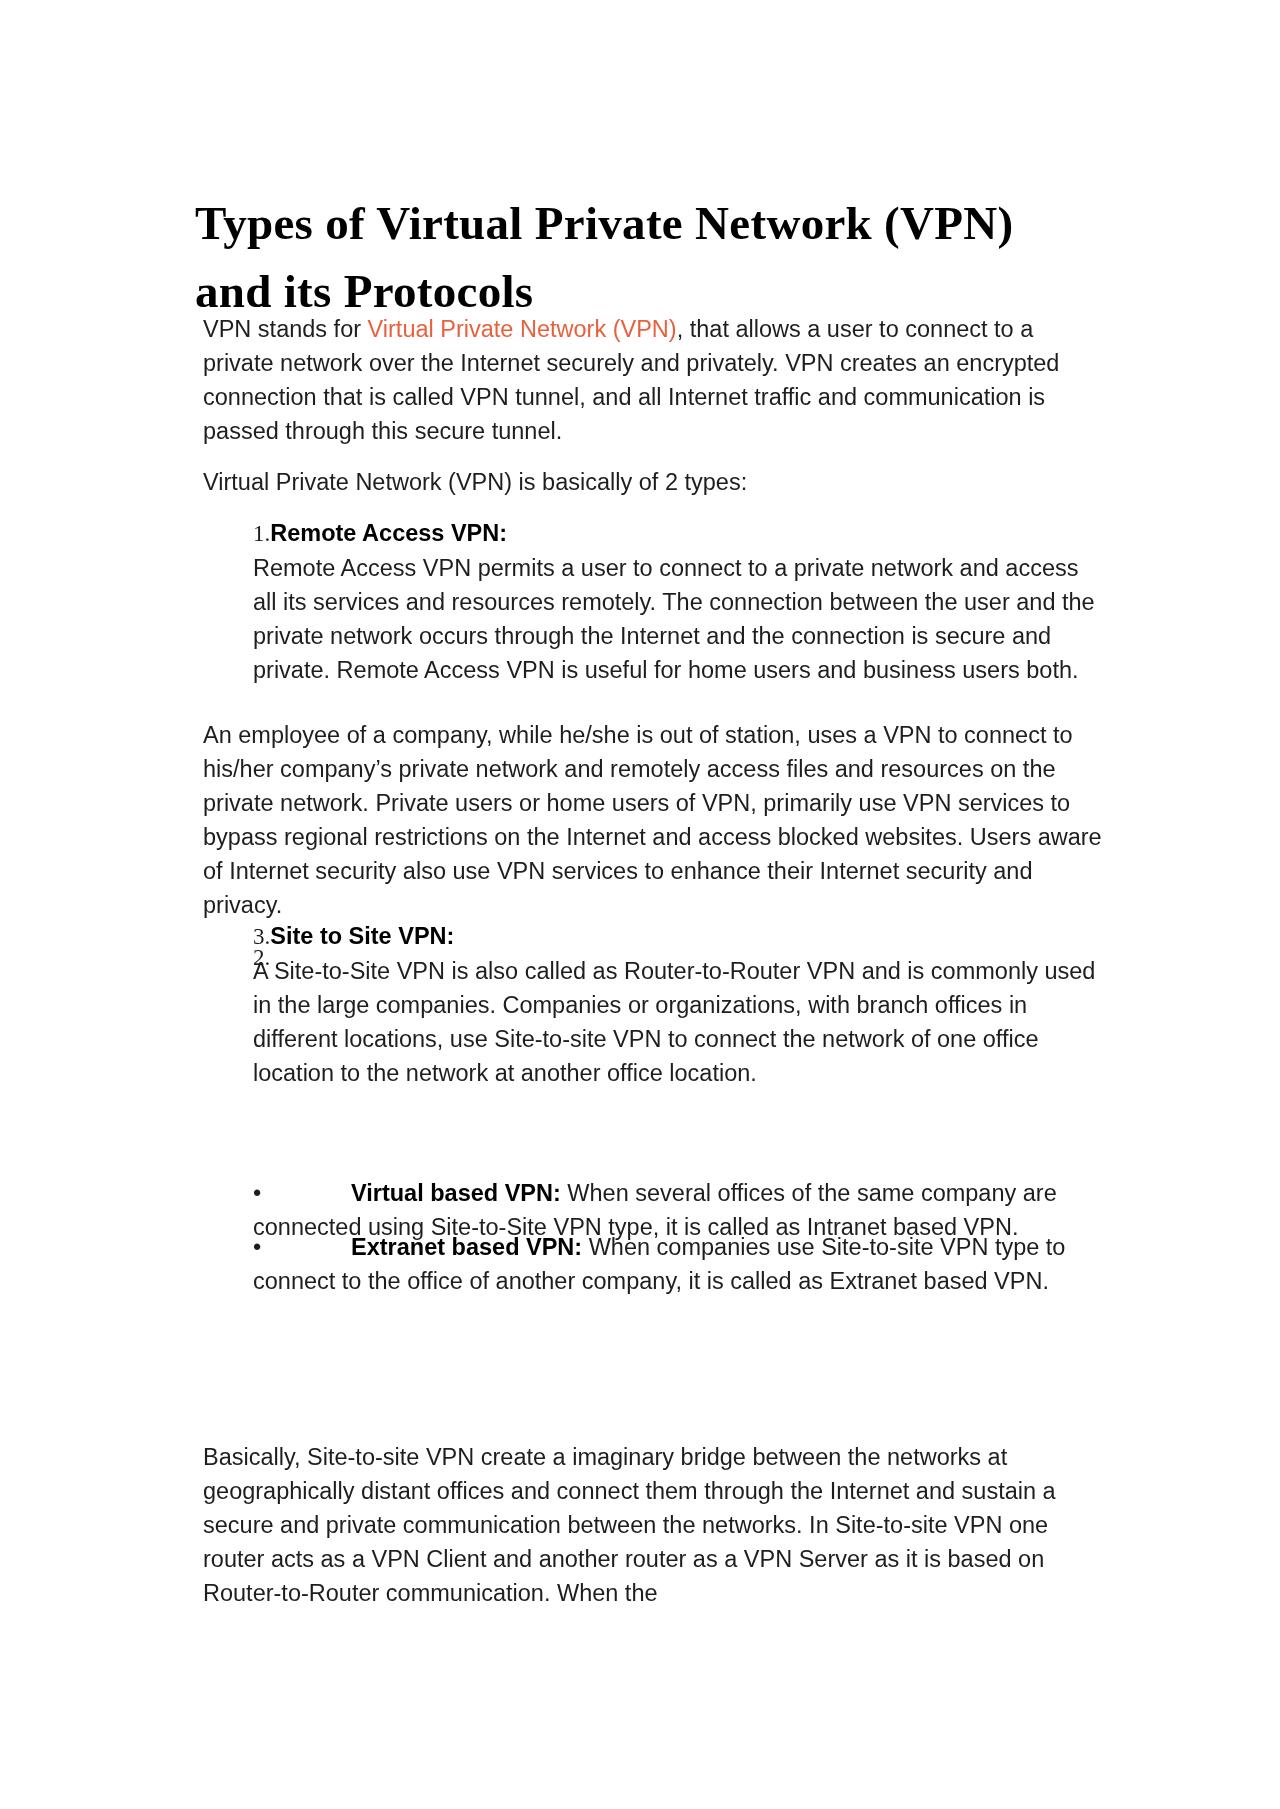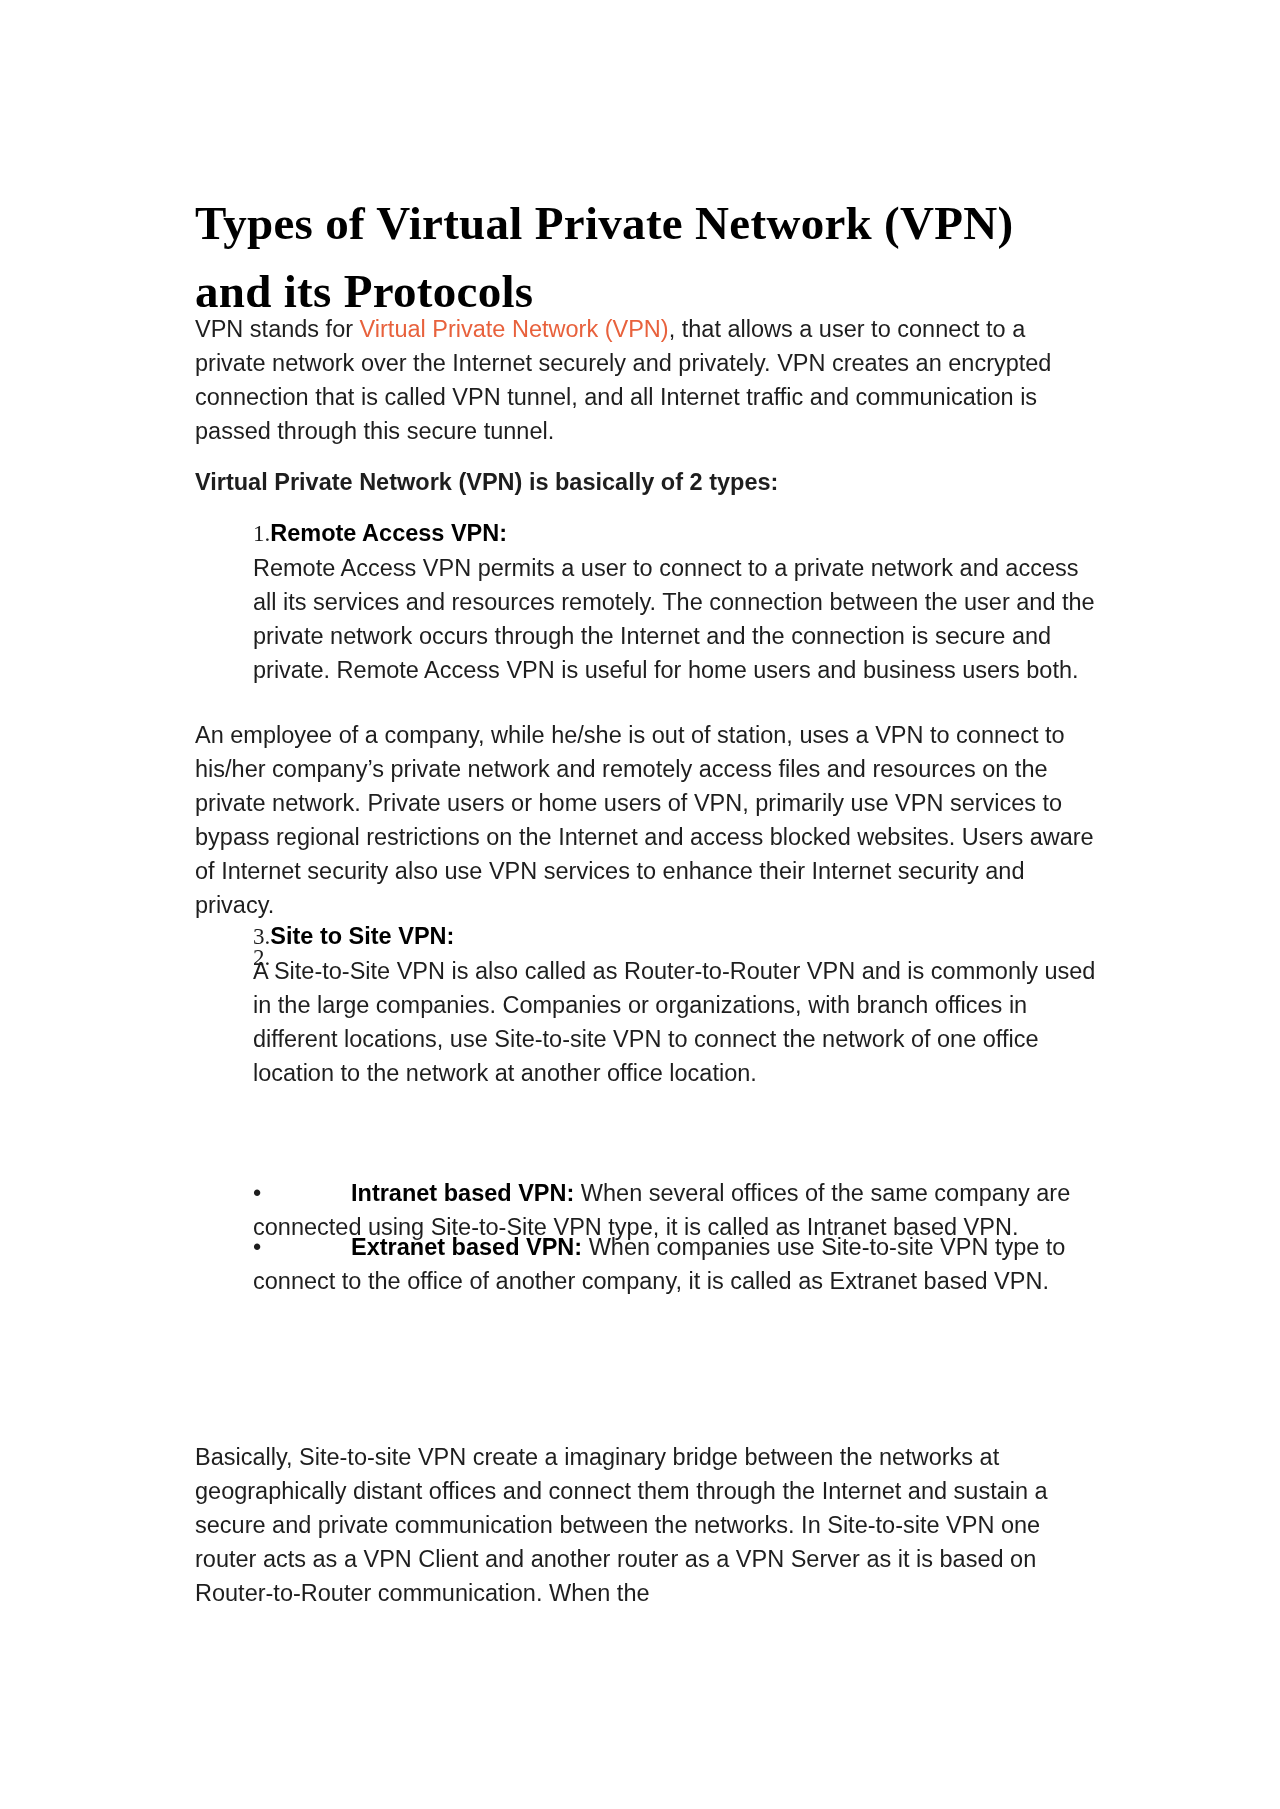--- a/index.html
+++ b/index.html
@@ -7,56 +7,56 @@
   .page { position:absolute; left:195px; top:0; width:900px; }
   .title {
     position:absolute; left:0; top:158px; width:900px;
     font-family:"Liberation Serif", serif; font-weight:bold; font-size:47px;
     line-height:68px; color:#000; letter-spacing:0.3px;
   }
   .body-text {
     font-family:"Liberation Sans", sans-serif; font-size:23.5px; line-height:34px;
     color:#1e1e1e; margin:0;
   }
-  .abs { position:absolute; left:0; width:900px; }
+  .abs { position:absolute; left:8px; width:900px; }
   .indent { left:58px; width:845px; }
   .link { color:#e8613c; }
   .num { font-family:"Liberation Serif", serif; font-size:23px; }
   .bold { font-weight:bold; color:#000;margin-top:32px; }
   .bullet-dot { width:98px; display:inline-block; }
 </style>
 </head>
 <body>
 
 <div class="page">
 
   <h1 class="title">Types of Virtual Private Network (VPN) and its Protocols</h1>
 
   <p class="body-text abs" style="top:312px;"><span>VPN stands for </span><span class="link">Virtual Private Network (VPN)</span><span>, that allows a user to connect to a private network over the Internet securely and privately. VPN creates an encrypted connection that is called VPN tunnel, and all Internet traffic and communication is passed through this secure tunnel.</span></p>
 
-  <p class="body-text abs" style="top:465px;font-weight:bold;">Virtual Private Network (VPN) is basically of 2 types:</p>
+  <p class="body-text abs" style="top:465px;">Virtual Private Network (VPN) is basically of 2 types:</p>
 
   <div class="body-text abs indent" style="top:516px;">
     <div><span class="num">1.</span><span class="bold">Remote Access VPN:</span></div>
     <div>Remote Access VPN permits a user to connect to a private network and access all its services and resources remotely. The connection between the user and the private network occurs through the Internet and the connection is secure and private. Remote Access VPN is useful for home users and business users both.</div>
   </div>
 
   <p class="body-text abs" style="top:718px;">An employee of a company, while he/she is out of station, uses a VPN to connect to his/her company’s private network and remotely access files and resources on the private network. Private users or home users of VPN, primarily use VPN services to bypass regional restrictions on the Internet and access blocked websites. Users aware of Internet security also use VPN services to enhance their Internet security and privacy.</p>
 
   <div class="body-text abs indent" style="top:940px;">
     <span class="num">2.</span>
   </div>
 
   <div class="body-text abs indent" style="top:919px;">
     <div><span class="num">3.</span><span class="bold">Site to Site VPN:</span></div>
     <div>A Site-to-Site VPN is also called as Router-to-Router VPN and is commonly used in the large companies. Companies or organizations, with branch offices in different locations, use Site-to-site VPN to connect the network of one office location to the network at another office location.</div>
   </div>
 
   <div class="body-text abs indent" style="top:1176px;">
-    <span class="bullet-dot">•</span><span class="bold">Intranet based VPN:</span><span> When several offices of the same company are connected using Site-to-Site VPN type, it is called as Intranet based VPN.</span>
+    <span class="bullet-dot">•</span><span class="bold">Virtual based VPN:</span><span> When several offices of the same company are connected using Site-to-Site VPN type, it is called as Intranet based VPN.</span>
   </div>
 
   <div class="body-text abs indent" style="top:1230px;">
     <span class="bullet-dot">•</span><span class="bold">Extranet based VPN:</span><span> When companies use Site-to-site VPN type to connect to the office of another company, it is called as Extranet based VPN.</span>
   </div>
 
   <p class="body-text abs" style="top:1440px;">Basically, Site-to-site VPN create a imaginary bridge between the networks at geographically distant offices and connect them through the Internet and sustain a secure and private communication between the networks. In Site-to-site VPN one router acts as a VPN Client and another router as a VPN Server as it is based on Router-to-Router communication. When the</p>
 
 </div>
 

